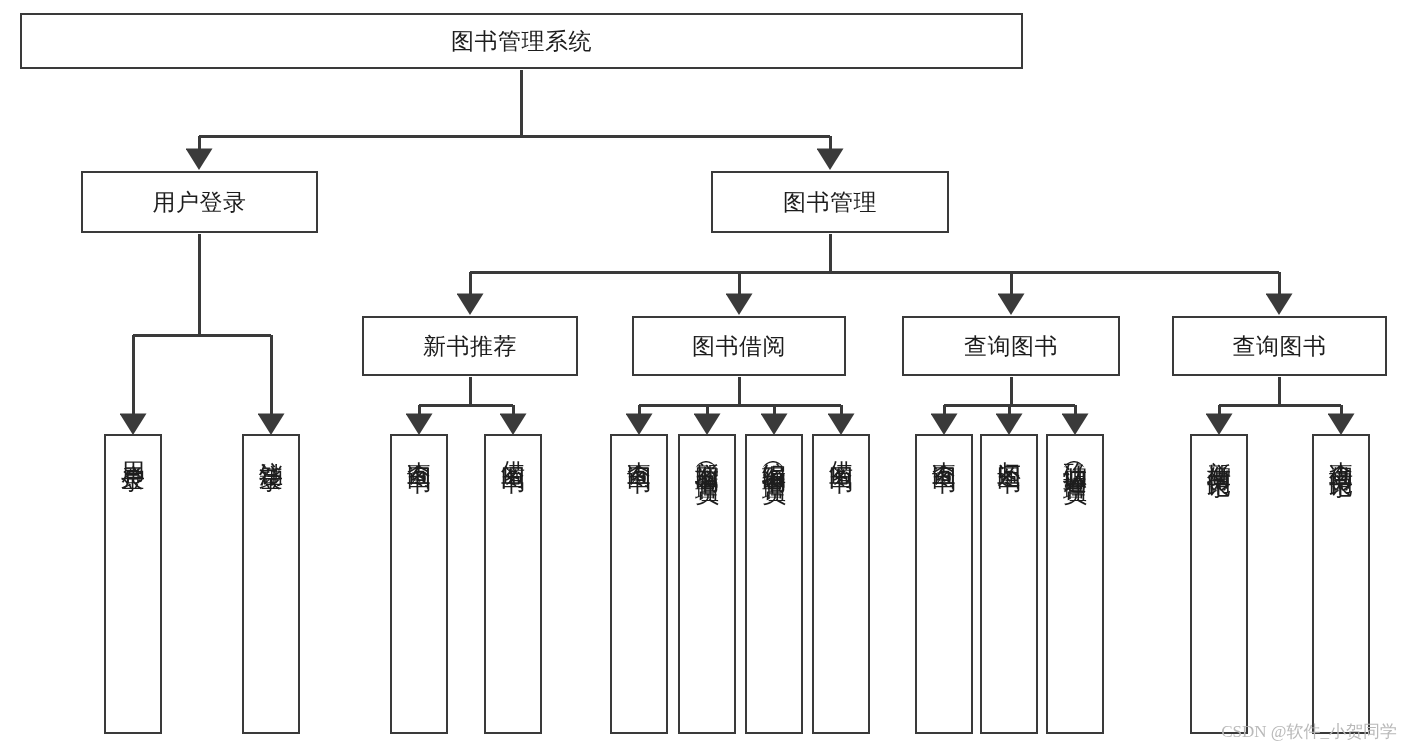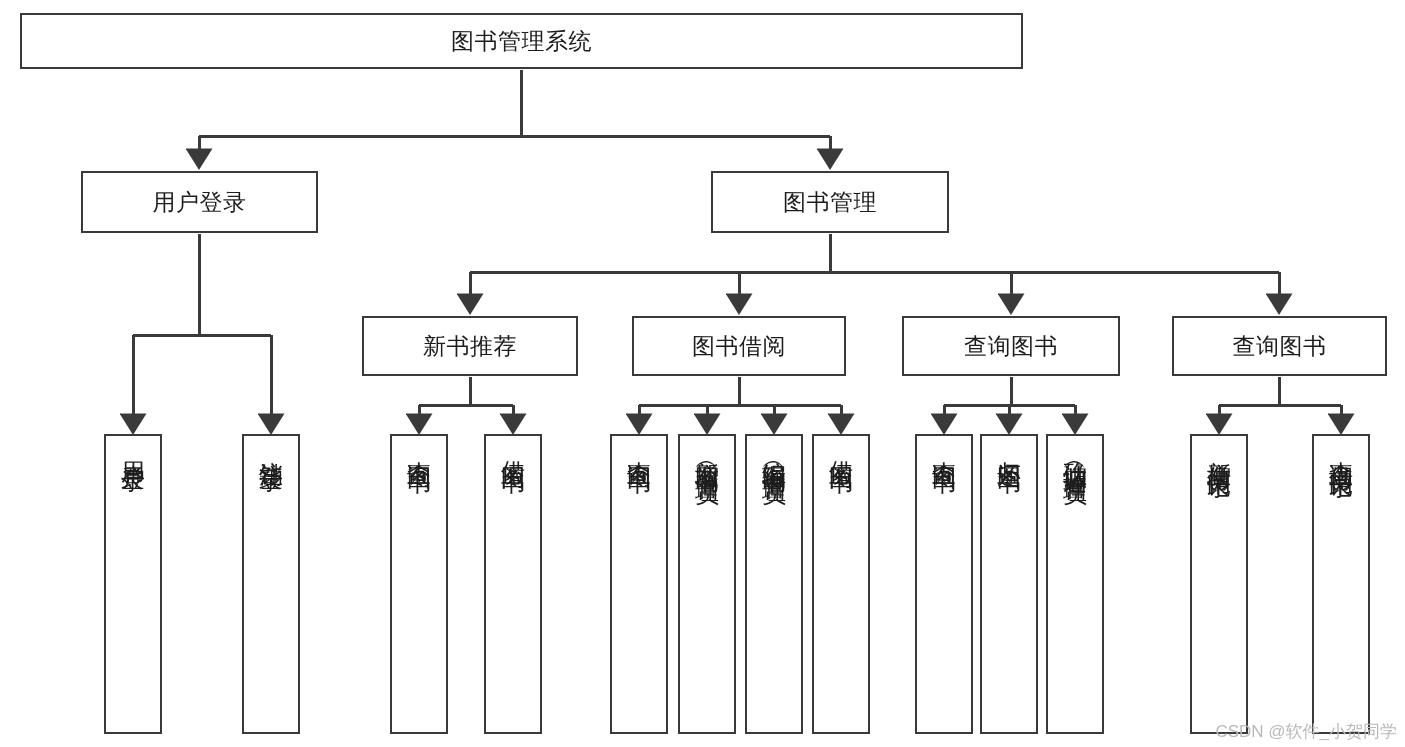--- a/index.html
+++ b/index.html
@@ -67,21 +67,21 @@
     white-space: nowrap;
   }
   .watermark {
     position: absolute;
     right: 8px;
     bottom: 4px;
     font-size: 17px;
     color: #b9b9b9;
     white-space: nowrap;
     z-index: 5;
-    font-family: Liberation Sans, sans-serif;
+    font-family: Liberation Serif, serif;
   }
 </style>
 </head>
 <body>
 
 <div id="diagram-root">
 
   <svg id="edges-layer" width="1405" height="747" viewBox="0 0 1405 747" xmlns="http://www.w3.org/2000/svg">
     <defs>
       <marker id="arrowhead" markerWidth="9" markerHeight="9" refX="3.2" refY="4.5" orient="auto" markerUnits="strokeWidth">

